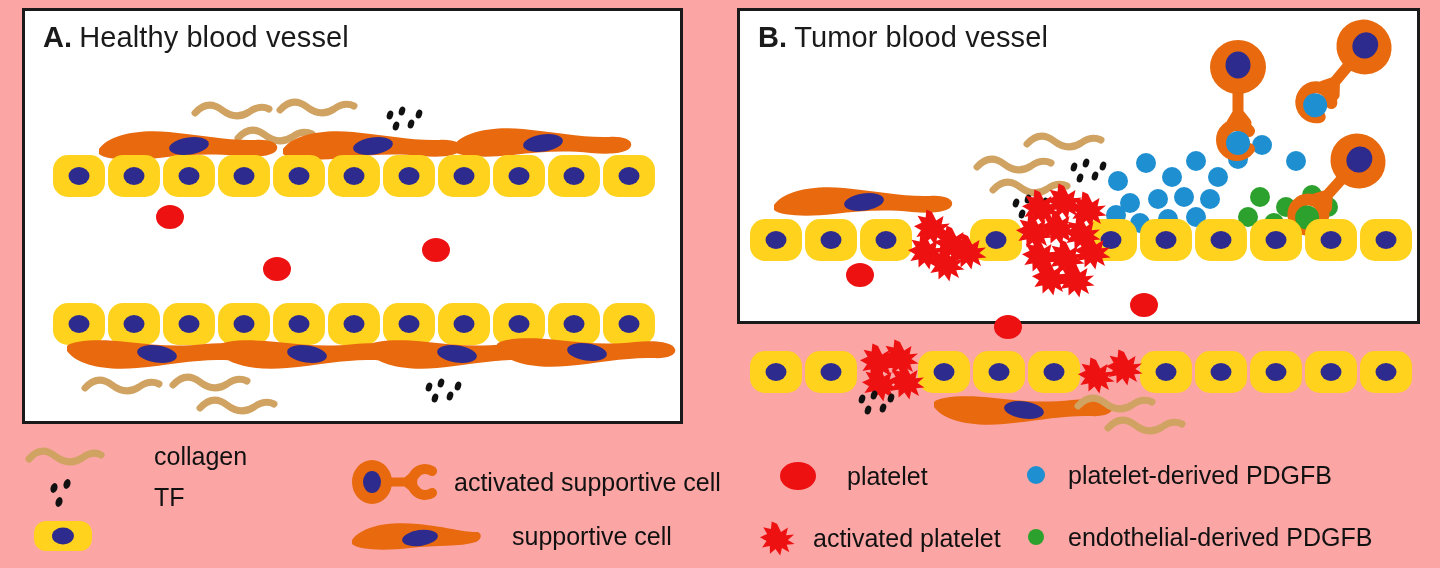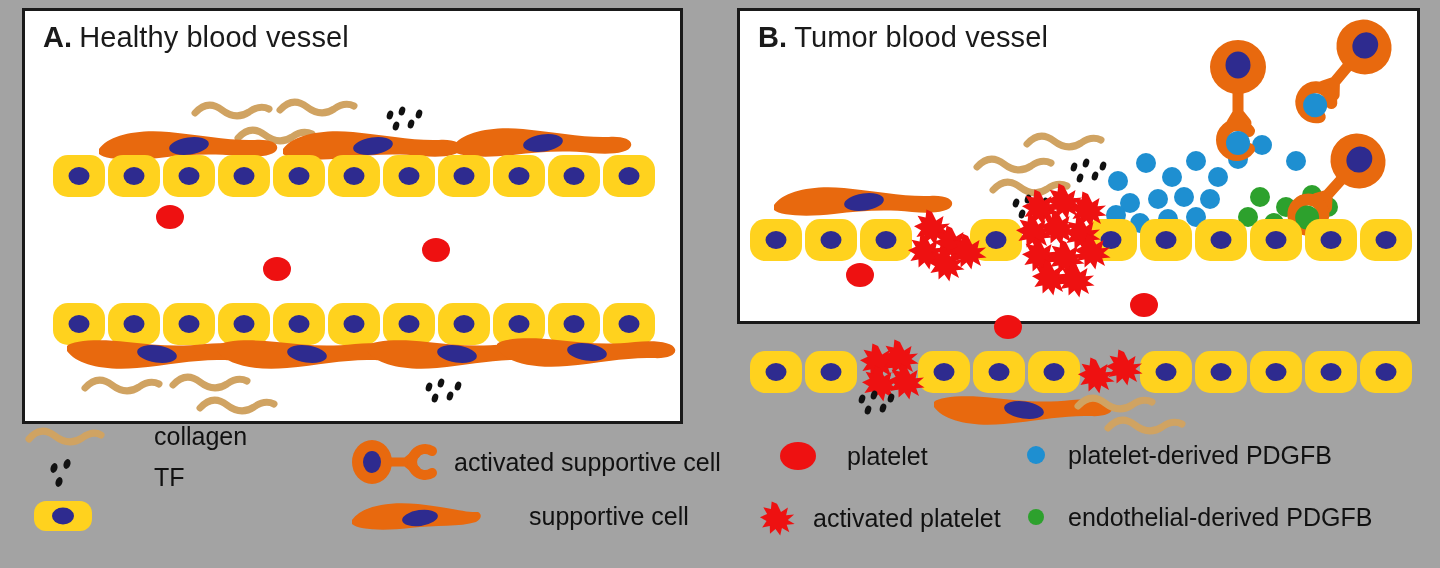--- a/index.html
+++ b/index.html
@@ -1,32 +1,32 @@
 <!DOCTYPE html>
 <html><head>
 <meta charset="utf-8">
 <style>
   html,body{margin:0;padding:0;background:#ffffff;}
   body{width:1440px;height:568px;overflow:hidden;
        font-family:"Liberation Sans","DejaVu Sans",sans-serif;}
-  #stage{position:relative;width:1440px;height:568px;background:#a3a3a3;}
+  #stage{position:relative;width:1440px;height:568px;background:#fca5a5;}
 
   .panel{position:absolute;border:3px solid #1a1a1a;background:#fff;box-sizing:border-box;}
   #panelA{left:22px;top:8px;width:661px;height:416px;}
   #panelB{left:737px;top:8px;width:683px;height:316px;}
 
   .panel-title{position:absolute;left:18px;top:10px;white-space:nowrap;
      font-size:29px;color:#1a1a1a;letter-spacing:.1px;}
   .panel-title .pl{font-weight:bold;margin-right:7px;}
 
   .svgwrap{position:absolute;left:0;top:0;width:100%;height:100%;}
   svg{display:block;overflow:visible;}
 
   
-  #legend{position:absolute;left:0;top:412px;width:1148px;height:136px;}
+  #legend{position:absolute;left:0;top:432px;width:1148px;height:136px;}
   .lg-item{position:absolute;display:flex;align-items:center;}
   .lg-ico{position:relative;flex:0 0 auto;display:block;}
   .lg-txt{font-size:25px;color:#111;white-space:nowrap;line-height:1;}
 </style>
 </head>
 <body>
 
 <div id="stage">
 
   <div class="panel" id="panelA">
@@ -363,21 +363,21 @@
     </div>
 
     <div class="lg-item" style="left:348px;top:84px;">
       <span class="lg-ico">
         <svg width="136" height="40" viewBox="0 0 136 40">
           <path d="M4 24 C14 10, 40 5, 70 8 C100 11, 118 17, 130 16 C134 18, 134 23, 128 26
                    C112 31, 88 29, 62 32 C36 35, 10 34, 4 28 Z" fill="#E8690E"></path>
           <ellipse cx="72" cy="22" rx="18" ry="8" fill="#2E2B8F" transform="rotate(-8 72 22)"></ellipse>
         </svg>
       </span>
-      <span class="lg-txt" style="margin-left:45px;">supportive cell</span>
+      <span class="lg-txt" style="margin-left:28px;">supportive cell</span>
     </div>
 
     <div class="lg-item" style="left:775px;top:26px;">
       <span class="lg-ico">
         <svg width="46" height="36" viewBox="0 0 46 36">
           <ellipse cx="23" cy="18" rx="18" ry="14" fill="#EE1111"></ellipse>
         </svg>
       </span>
       <span class="lg-txt" style="margin-left:26px;">platelet</span>
     </div>

